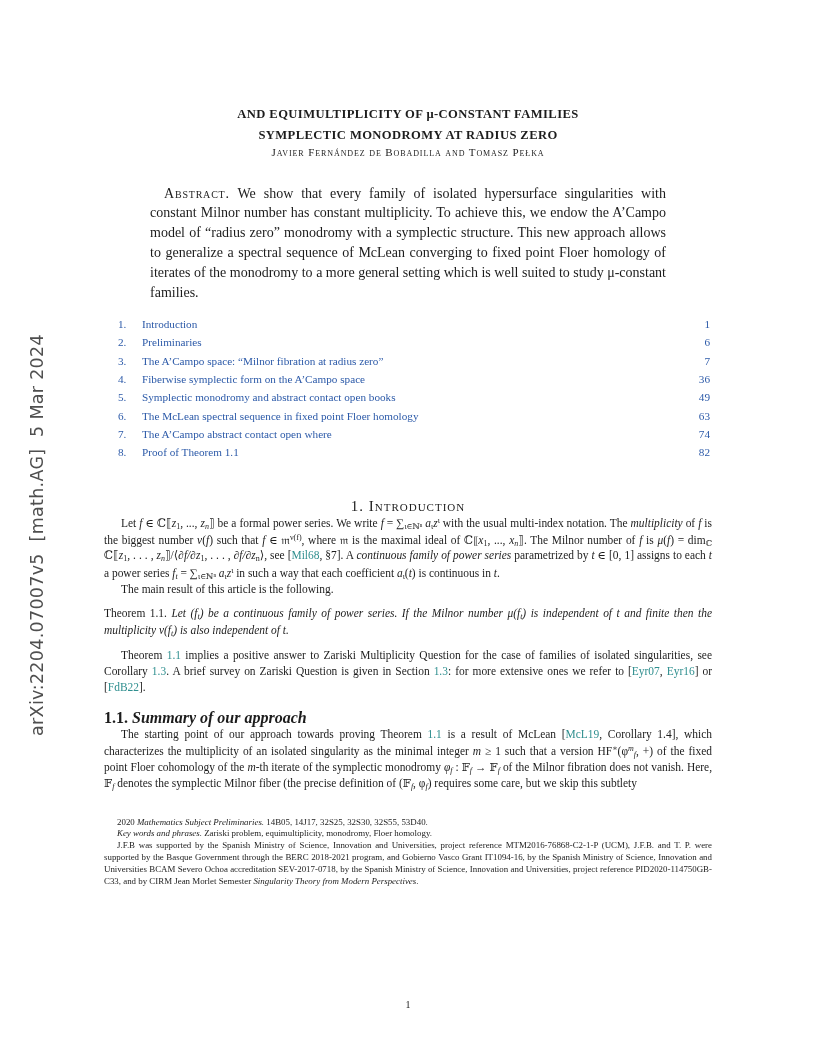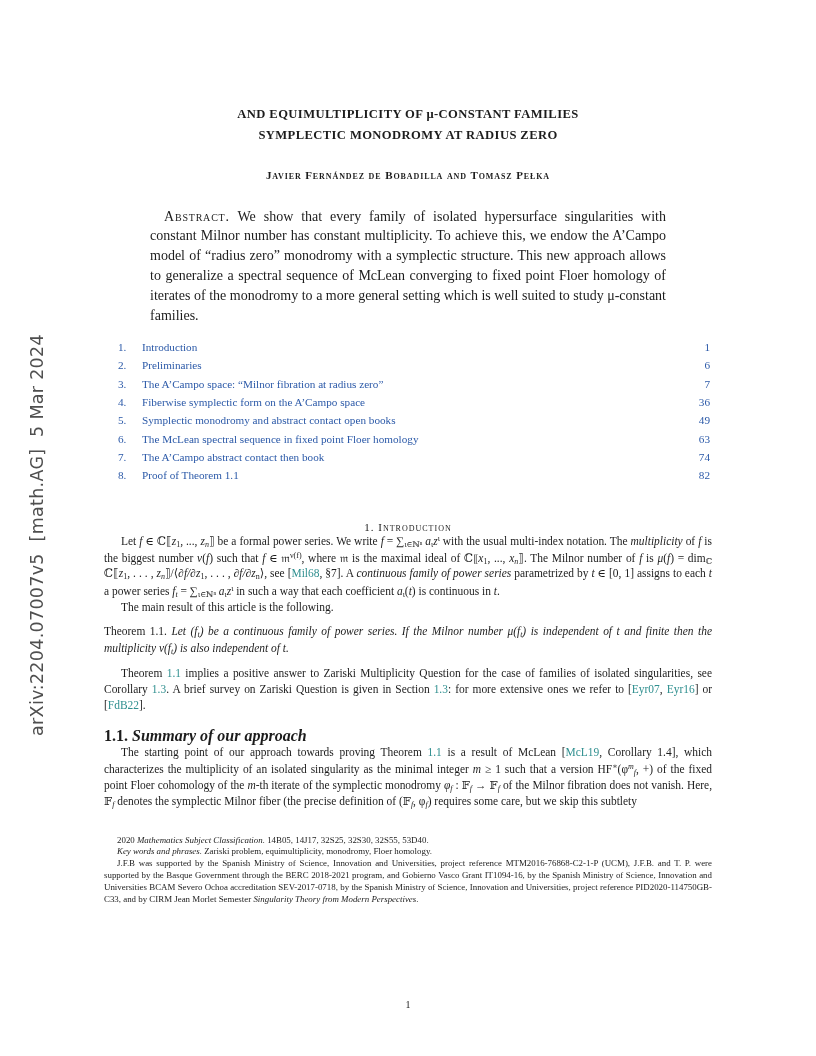--- a/index.html
+++ b/index.html
@@ -1,34 +1,34 @@
 <!DOCTYPE html>
 <html><head>
 <meta charset="utf-8">
 <style>
   html,body{margin:0;padding:0;background:#ffffff;}
   .page{position:relative;width:816px;height:1056px;background:#ffffff;overflow:hidden;
         font-family:"Liberation Serif","DejaVu Serif",serif;color:#1c1c1c;}
   .content{margin:0 104px;}
 
   .title{margin-top:104px;text-align:center;font-weight:bold;font-size:12.6px;line-height:1.65;letter-spacing:0.4px;}
-  .authors{margin-top:23px;text-align:center;font-variant:small-caps;font-size:11px;letter-spacing:0.9px;font-weight:bold;}
+  .authors{text-align:center;font-variant:small-caps;font-size:11px;letter-spacing:0.9px;}
 
   .abstract{margin:26px 46px 0 46px;font-size:14px;line-height:1.42;text-align:justify;}
   .abstract p{margin:0;text-indent:14px;}
   .abstract-label{font-variant:small-caps;letter-spacing:0.8px;}
 
   .contents-heading{margin-top:33px;text-align:center;font-variant:small-caps;font-size:11.5px;letter-spacing:1px;}
   .toc{margin-top:12px;padding:0 2px 0 14px;font-size:11.2px;line-height:1.64;color:#2b59a8;}
   .toc-row{display:flex;}
   .toc-num{flex:none;width:24px;}
   .toc-label{flex:1;}
   .toc-page{flex:none;}
 
-  .section-heading{margin-top:36px;text-align:center;font-variant:small-caps;font-size:11px;letter-spacing:1px;}
+  .section-heading{margin-top:36px;text-align:center;font-variant:small-caps;font-size:15px;letter-spacing:1px;}
 
   .body-text p{margin:0;text-indent:17px;font-size:11.45px;line-height:1.38;text-align:justify;}
   .theorem{margin:9px 0;font-size:11.45px;line-height:1.38;text-align:justify;}
   .theorem-head{font-weight:normal;font-style:normal;}
   .theorem-body{font-style:italic;}
   .subsection-heading{margin-top:14px;font-size:16px;}
 
   .footnotes{margin-top:24px;font-size:8.9px;line-height:1.33;text-align:justify;}
   .footnotes p{margin:0;text-indent:13px;}
 
@@ -97,21 +97,21 @@
         <span class="toc-label">Symplectic monodromy and abstract contact open books</span>
         <span class="toc-page">49</span>
       </div>
       <div class="toc-row">
         <span class="toc-num">6.</span>
         <span class="toc-label">The McLean spectral sequence in fixed point Floer homology</span>
         <span class="toc-page">63</span>
       </div>
       <div class="toc-row">
         <span class="toc-num">7.</span>
-        <span class="toc-label">The A’Campo abstract contact then book</span>
+        <span class="toc-label">The A’Campo abstract contact open where</span>
         <span class="toc-page">74</span>
       </div>
       <div class="toc-row">
         <span class="toc-num">8.</span>
         <span class="toc-label">Proof of Theorem 1.1</span>
         <span class="toc-page">82</span>
       </div>
     </div>
 
     <div class="section-heading">1. Introduction</div>
@@ -119,21 +119,21 @@
     <div class="body-text">
       <p><span>Let </span><span class="it">f</span><span> ∈ ℂ⟦</span><span class="it">z</span><span class="sb">1</span><span>, ..., </span><span class="it">z</span><span class="sb it">n</span><span>⟧ be a formal power series. We write </span><span class="it">f</span><span> = ∑</span><span class="sb">ι∈ℕⁿ</span><span> </span><span class="it">a</span><span class="sb">ι</span><span class="it">z</span><span class="sp">ι</span><span> with the usual multi-index notation. The </span><span class="it">multiplicity</span><span> of </span><span class="it">f</span><span> is the biggest number </span><span class="it">ν</span><span>(</span><span class="it">f</span><span>) such that </span><span class="it">f</span><span> ∈ 𝔪</span><span class="sp">ν(f)</span><span>, where 𝔪 is the maximal ideal of ℂ⟦</span><span class="it">x</span><span class="sb">1</span><span>, ..., </span><span class="it">x</span><span class="sb it">n</span><span>⟧. The Milnor number of </span><span class="it">f</span><span> is </span><span class="it">μ</span><span>(</span><span class="it">f</span><span>) = dim</span><span class="sb">ℂ</span><span> ℂ⟦</span><span class="it">z</span><span class="sb">1</span><span>, . . . , </span><span class="it">z</span><span class="sb it">n</span><span>⟧/⟨</span><span class="it">∂f/∂z</span><span class="sb">1</span><span>, . . . , </span><span class="it">∂f/∂z</span><span class="sb">n</span><span>⟩, see [</span><span class="cl-cite">Mil68</span><span>, §7]. A </span><span class="it">continuous family of power series</span><span> parametrized by </span><span class="it">t</span><span> ∈ [0, 1] assigns to each </span><span class="it">t</span><span> a power series </span><span class="it">f</span><span class="sb it">t</span><span> = ∑</span><span class="sb">ι∈ℕⁿ</span><span> </span><span class="it">a</span><span class="sb">ι</span><span class="it">z</span><span class="sp">ι</span><span> in such a way that each coefficient </span><span class="it">a</span><span class="sb">ι</span><span>(</span><span class="it">t</span><span>) is continuous in </span><span class="it">t</span><span>.</span></p>
       <p><span>The main result of this article is the following.</span></p>
       <div class="theorem"><span class="theorem-head">Theorem 1.1.</span><span class="theorem-body"><span> Let (f</span><span class="sb">t</span><span>) be a continuous family of power series. If the Milnor number μ(f</span><span class="sb">t</span><span>) is independent of t and finite then the multiplicity ν(f</span><span class="sb">t</span><span>) is also independent of t.</span></span></div>
       <p><span>Theorem </span><span class="cl-ref">1.1</span><span> implies a positive answer to Zariski Multiplicity Question for the case of families of isolated singularities, see Corollary </span><span class="cl-ref">1.3</span><span>. A brief survey on Zariski Question is given in Section </span><span class="cl-ref">1.3</span><span>: for more extensive ones we refer to [</span><span class="cl-cite">Eyr07</span><span>, </span><span class="cl-cite">Eyr16</span><span>] or [</span><span class="cl-cite">FdB22</span><span>].</span></p>
       <div class="subsection-heading"><span class="bd">1.1. </span><span class="bi">Summary of our approach</span></div>
       <p><span>The starting point of our approach towards proving Theorem </span><span class="cl-ref">1.1</span><span> is a result of McLean [</span><span class="cl-cite">McL19</span><span>, Corollary 1.4], which characterizes the multiplicity of an isolated singularity as the minimal integer </span><span class="it">m</span><span> ≥ 1 such that a version HF</span><span class="sp">∗</span><span>(φ</span><span class="sp it">m</span><span class="sb it">f</span><span>, +) of the fixed point Floer cohomology of the </span><span class="it">m</span><span>-th iterate of the symplectic monodromy </span><span class="it">φ</span><span class="sb it">f</span><span> : 𝔽</span><span class="sb it">f</span><span> → 𝔽</span><span class="sb it">f</span><span> of the Milnor fibration does not vanish. Here, 𝔽</span><span class="sb it">f</span><span> denotes the symplectic Milnor fiber (the precise definition of (𝔽</span><span class="sb it">f</span><span>, φ</span><span class="sb it">f</span><span>) requires some care, but we skip this subtlety</span></p>
     </div>
 
     <div class="footnotes">
-      <p><span>2020 </span><span class="it">Mathematics Subject Classification.</span><span> 14B05, 14J17, 32S25, 32S30, 32S55, 53D40.</span></p>
+      <p><span>2020 </span><span class="it">Mathematics Subject Preliminaries.</span><span> 14B05, 14J17, 32S25, 32S30, 32S55, 53D40.</span></p>
       <p><span class="it">Key words and phrases.</span><span> Zariski problem, equimultiplicity, monodromy, Floer homology.</span></p>
       <p><span>J.F.B was supported by the Spanish Ministry of Science, Innovation and Universities, project reference MTM2016-76868-C2-1-P (UCM), J.F.B. and T. P. were supported by the Basque Government through the BERC 2018-2021 program, and Gobierno Vasco Grant IT1094-16, by the Spanish Ministry of Science, Innovation and Universities BCAM Severo Ochoa accreditation SEV-2017-0718, by the Spanish Ministry of Science, Innovation and Universities, project reference PID2020-114750GB-C33, and by CIRM Jean Morlet Semester </span><span class="it">Singularity Theory from Modern Perspectives</span><span>.</span></p>
     </div>
 
   </div>
 
   <div class="page-number">1</div>
 
 </div>
 

